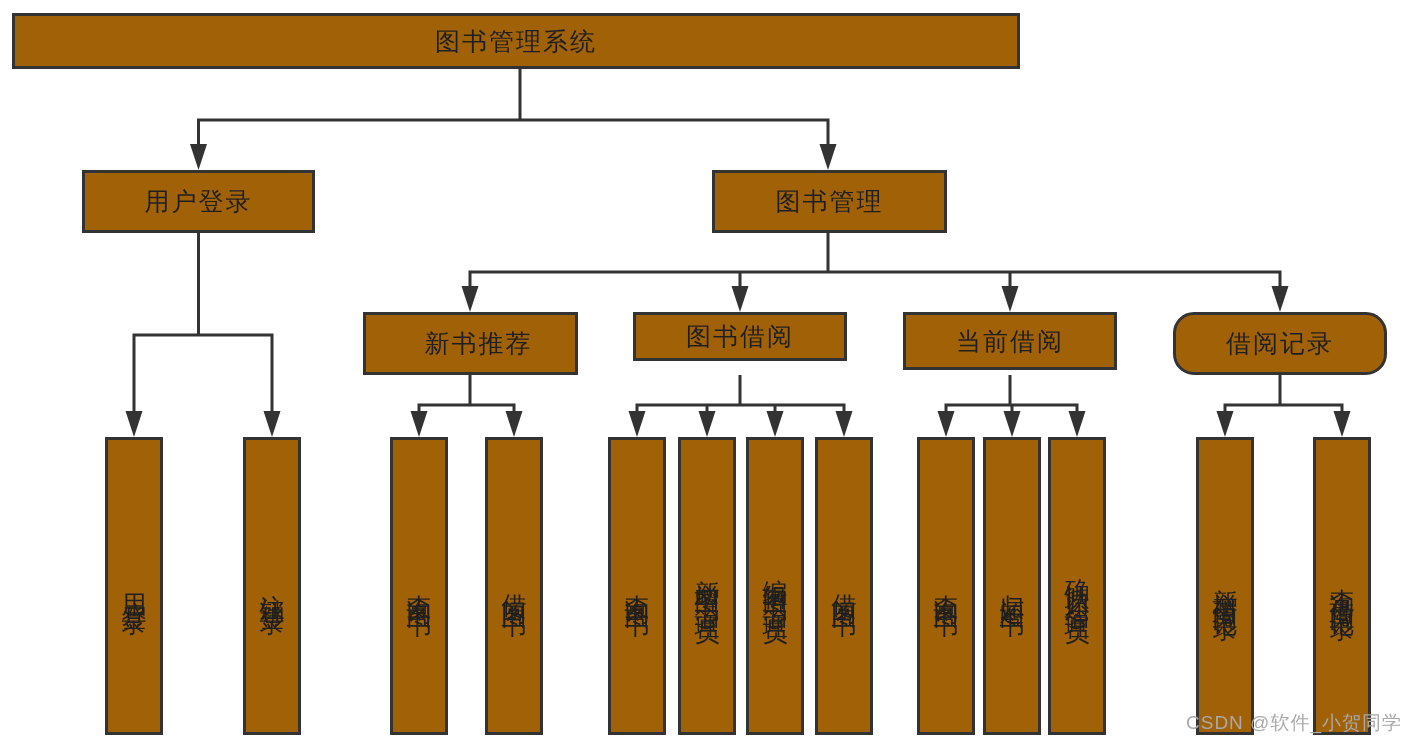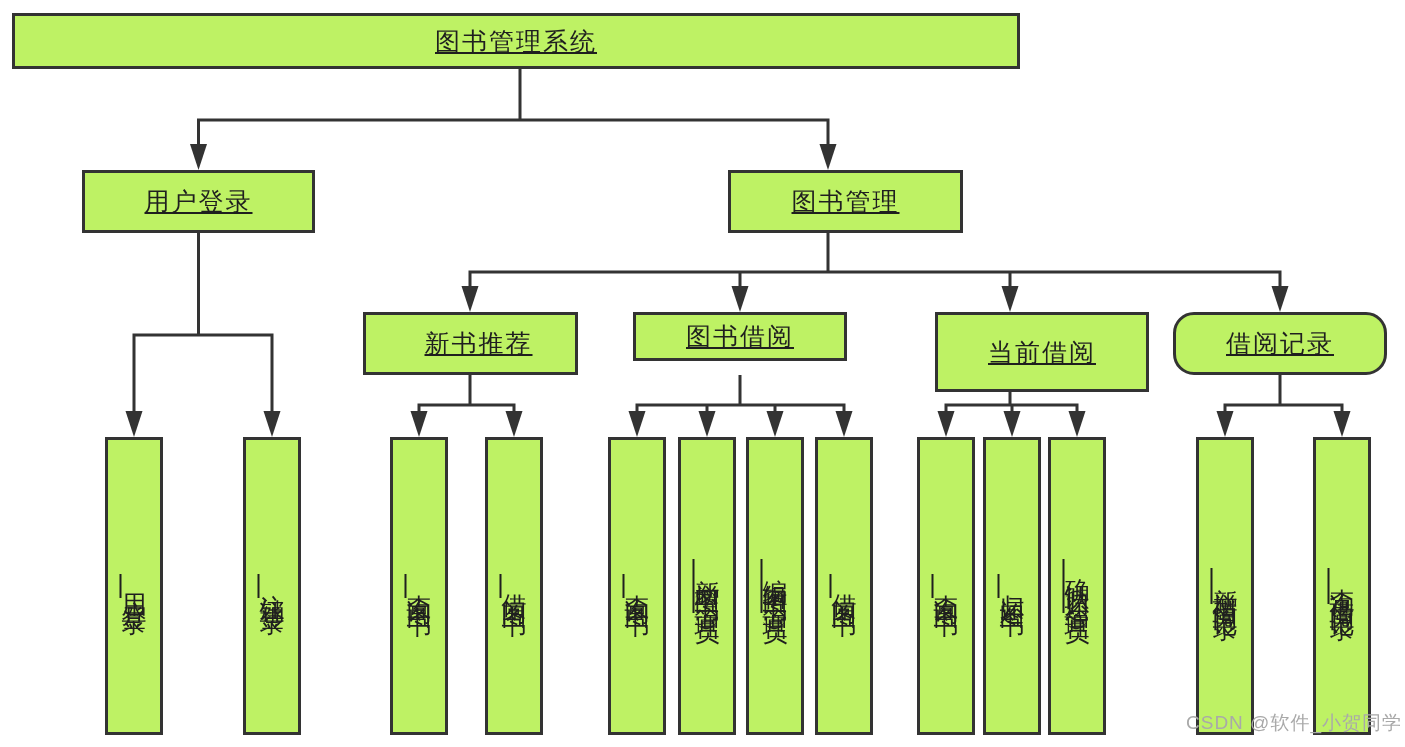--- a/index.html
+++ b/index.html
@@ -18,29 +18,28 @@
   .connectors {
     position: absolute;
     left: 0;
     top: 0;
     pointer-events: none;
   }
   .box {
     position: absolute;
     box-sizing: border-box;
     border: 3px solid #333333;
-    background: #bef264;
+    background: #a16207;
     color: #1f1f1f;
     display: flex;
     align-items: center;
     justify-content: center;
     font-size: 25px;
     letter-spacing: 2px;
     white-space: nowrap;
-    text-decoration: underline;
   }
   .v-box {
     writing-mode: vertical-rl;
     letter-spacing: 6px;
     line-height: 1;
     white-space: normal;
   }
   .watermark {
     position: absolute;
     left: 1186px;
@@ -97,25 +96,25 @@
       <polygon points="1003.5,411 1020.5,411 1012,437"></polygon>
       <polygon points="1068.5,411 1085.5,411 1077,437"></polygon>
       <polygon points="1216.5,411 1233.5,411 1225,437"></polygon>
       <polygon points="1333.5,411 1350.5,411 1342,437"></polygon>
     </g>
   </svg>
 
   <div class="box" style="left:12px; top:13px; width:1008px; height:56px;">图书管理系统</div>
 
   <div class="box" style="left:82px; top:170px; width:233px; height:63px;">用户登录</div>
-  <div class="box" style="left:712px; top:170px; width:235px; height:63px;margin-left:16px;">图书管理</div>
+  <div class="box" style="left:712px; top:170px; width:235px; height:63px;">图书管理</div>
 
   <div class="box" style="left:363px; top:312px; width:215px; height:63px;padding-left:16px;">新书推荐</div>
   <div class="box" style="left:633px; top:312px; width:214px; height:49px;">图书借阅</div>
-  <div class="box" style="left:935px; top:312px; width:214px; height:80px;">当前借阅</div>
+  <div class="box" style="left:903px; top:312px; width:214px; height:58px;">当前借阅</div>
   <div class="box" style="left:1173px; top:312px; width:214px; height:63px;border-radius:21px;">借阅记录</div>
 
   <div class="box v-box" style="left:105px; top:437px; width:58px; height:298px;">用户登录</div>
   <div class="box v-box" style="left:243px; top:437px; width:58px; height:298px;">注销登录</div>
 
   <div class="box v-box" style="left:390px; top:437px; width:58px; height:298px;">查询图书</div>
   <div class="box v-box" style="left:485px; top:437px; width:58px; height:298px;">借阅图书</div>
 
   <div class="box v-box" style="left:608px; top:437px; width:58px; height:298px;">查询图书</div>
   <div class="box v-box" style="left:678px; top:437px; width:58px; height:298px;">新增图书（管理员）</div>

